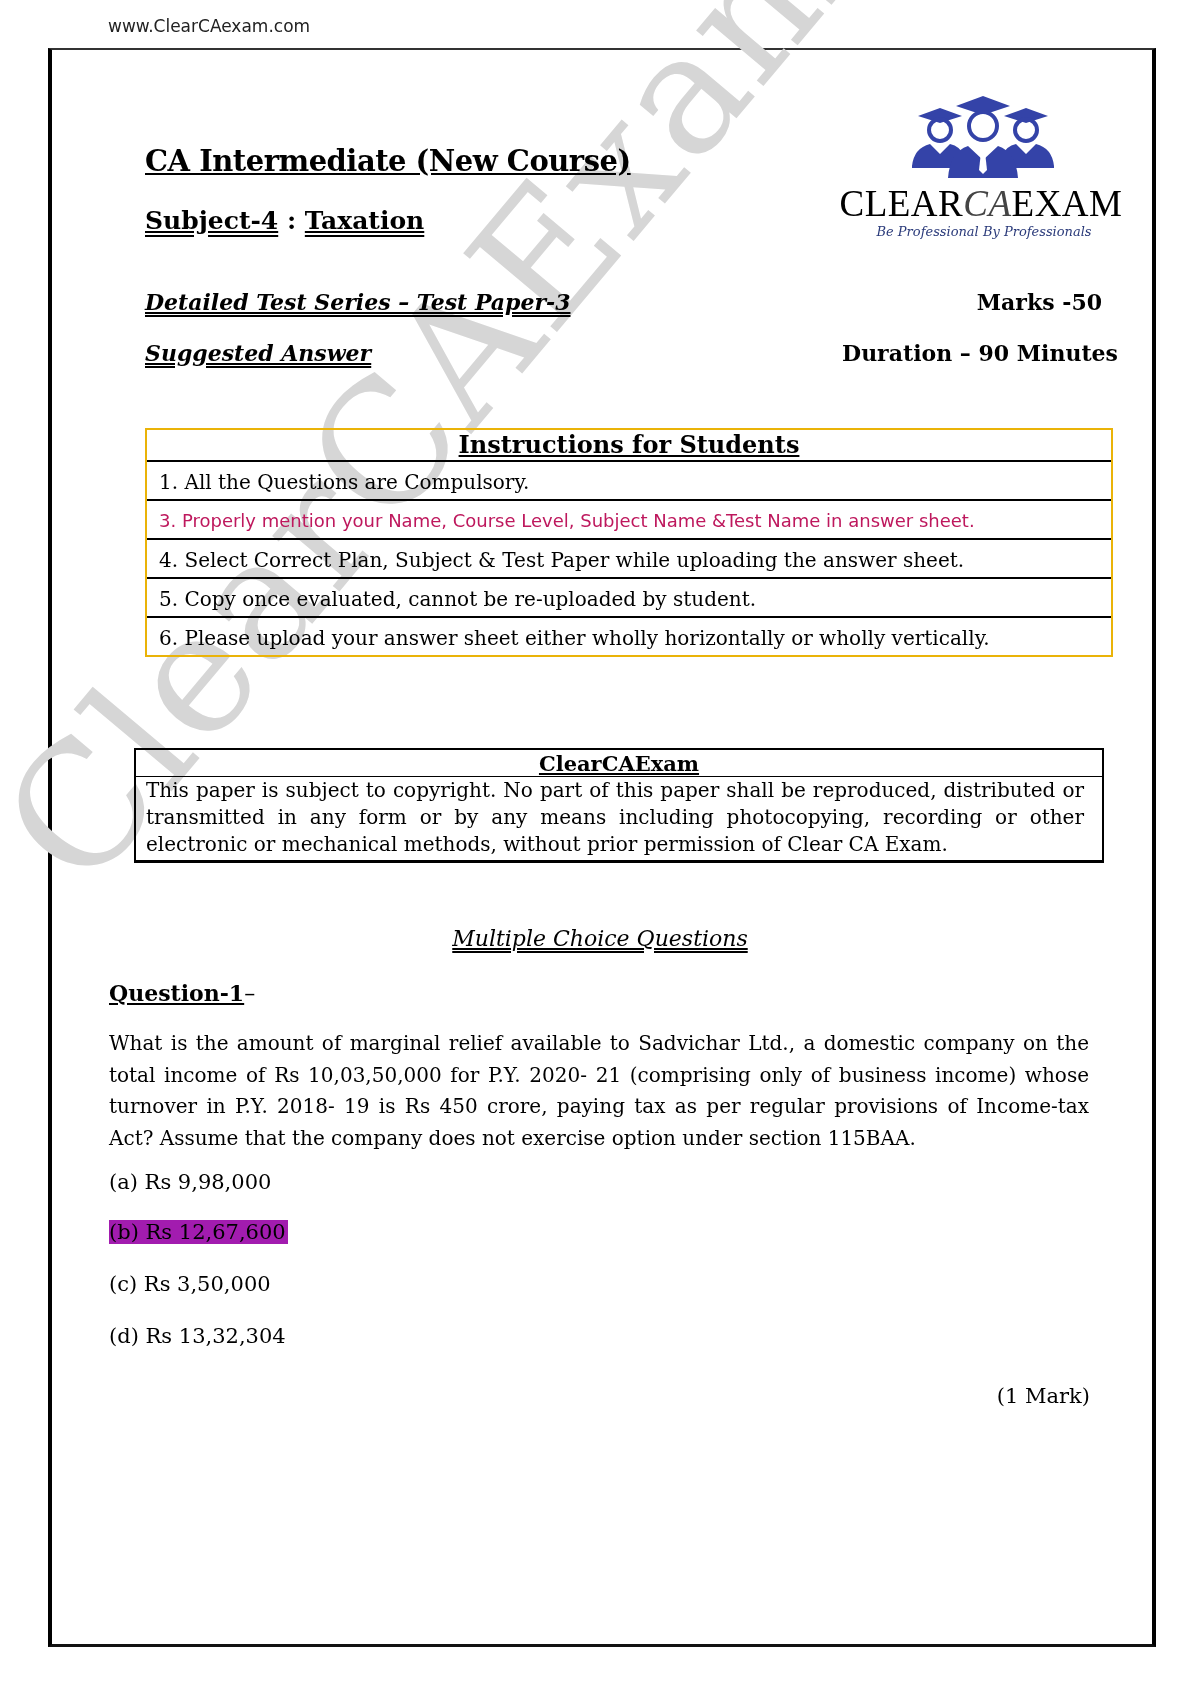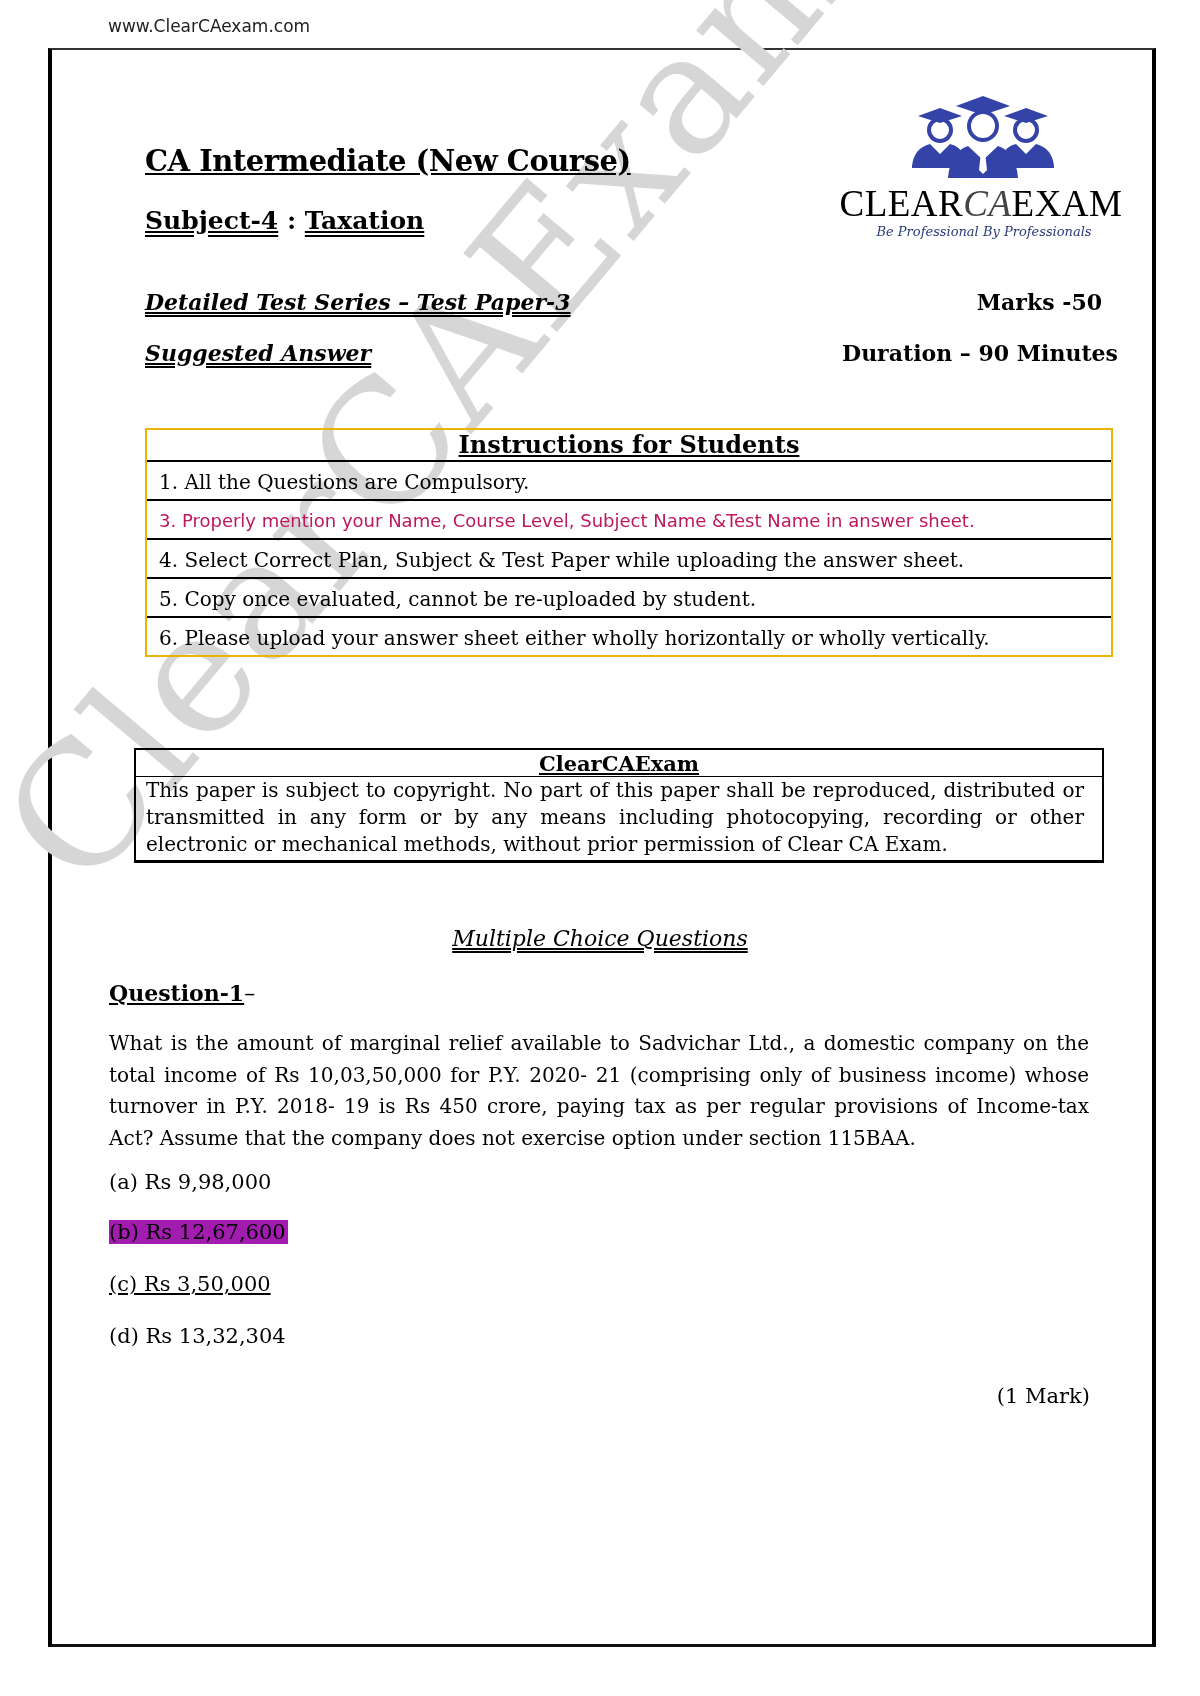--- a/index.html
+++ b/index.html
@@ -163,17 +163,17 @@
   </div>
 
   <div class="mcq-title"><span>Multiple Choice Questions</span></div>
 
   <div class="q-label"><span>Question-1</span><span style="text-decoration:none;font-weight:normal;">–</span></div>
 
   <div class="q-text">What is the amount of marginal relief available to Sadvichar Ltd., a domestic company on the total income of Rs 10,03,50,000 for P.Y. 2020- 21 (comprising only of business income) whose turnover in P.Y. 2018- 19 is Rs 450 crore, paying tax as per regular provisions of Income-tax Act? Assume that the company does not exercise option under section 115BAA.</div>
 
   <div class="option" style="top:1170px;">(a) Rs 9,98,000</div>
   <div class="option correct" style="top:1220px;">(b) Rs 12,67,600</div>
-  <div class="option" style="top:1272px;text-decoration:underline;">(c) Rs 3,50,000</div>
+  <div class="option" style="top:1272px;">(c) Rs 3,50,000</div>
   <div class="option" style="top:1324px;">(d) Rs 13,32,304</div>
 
   <div class="mark-note">(1 Mark)</div>
 </div>
 
 </body></html>

